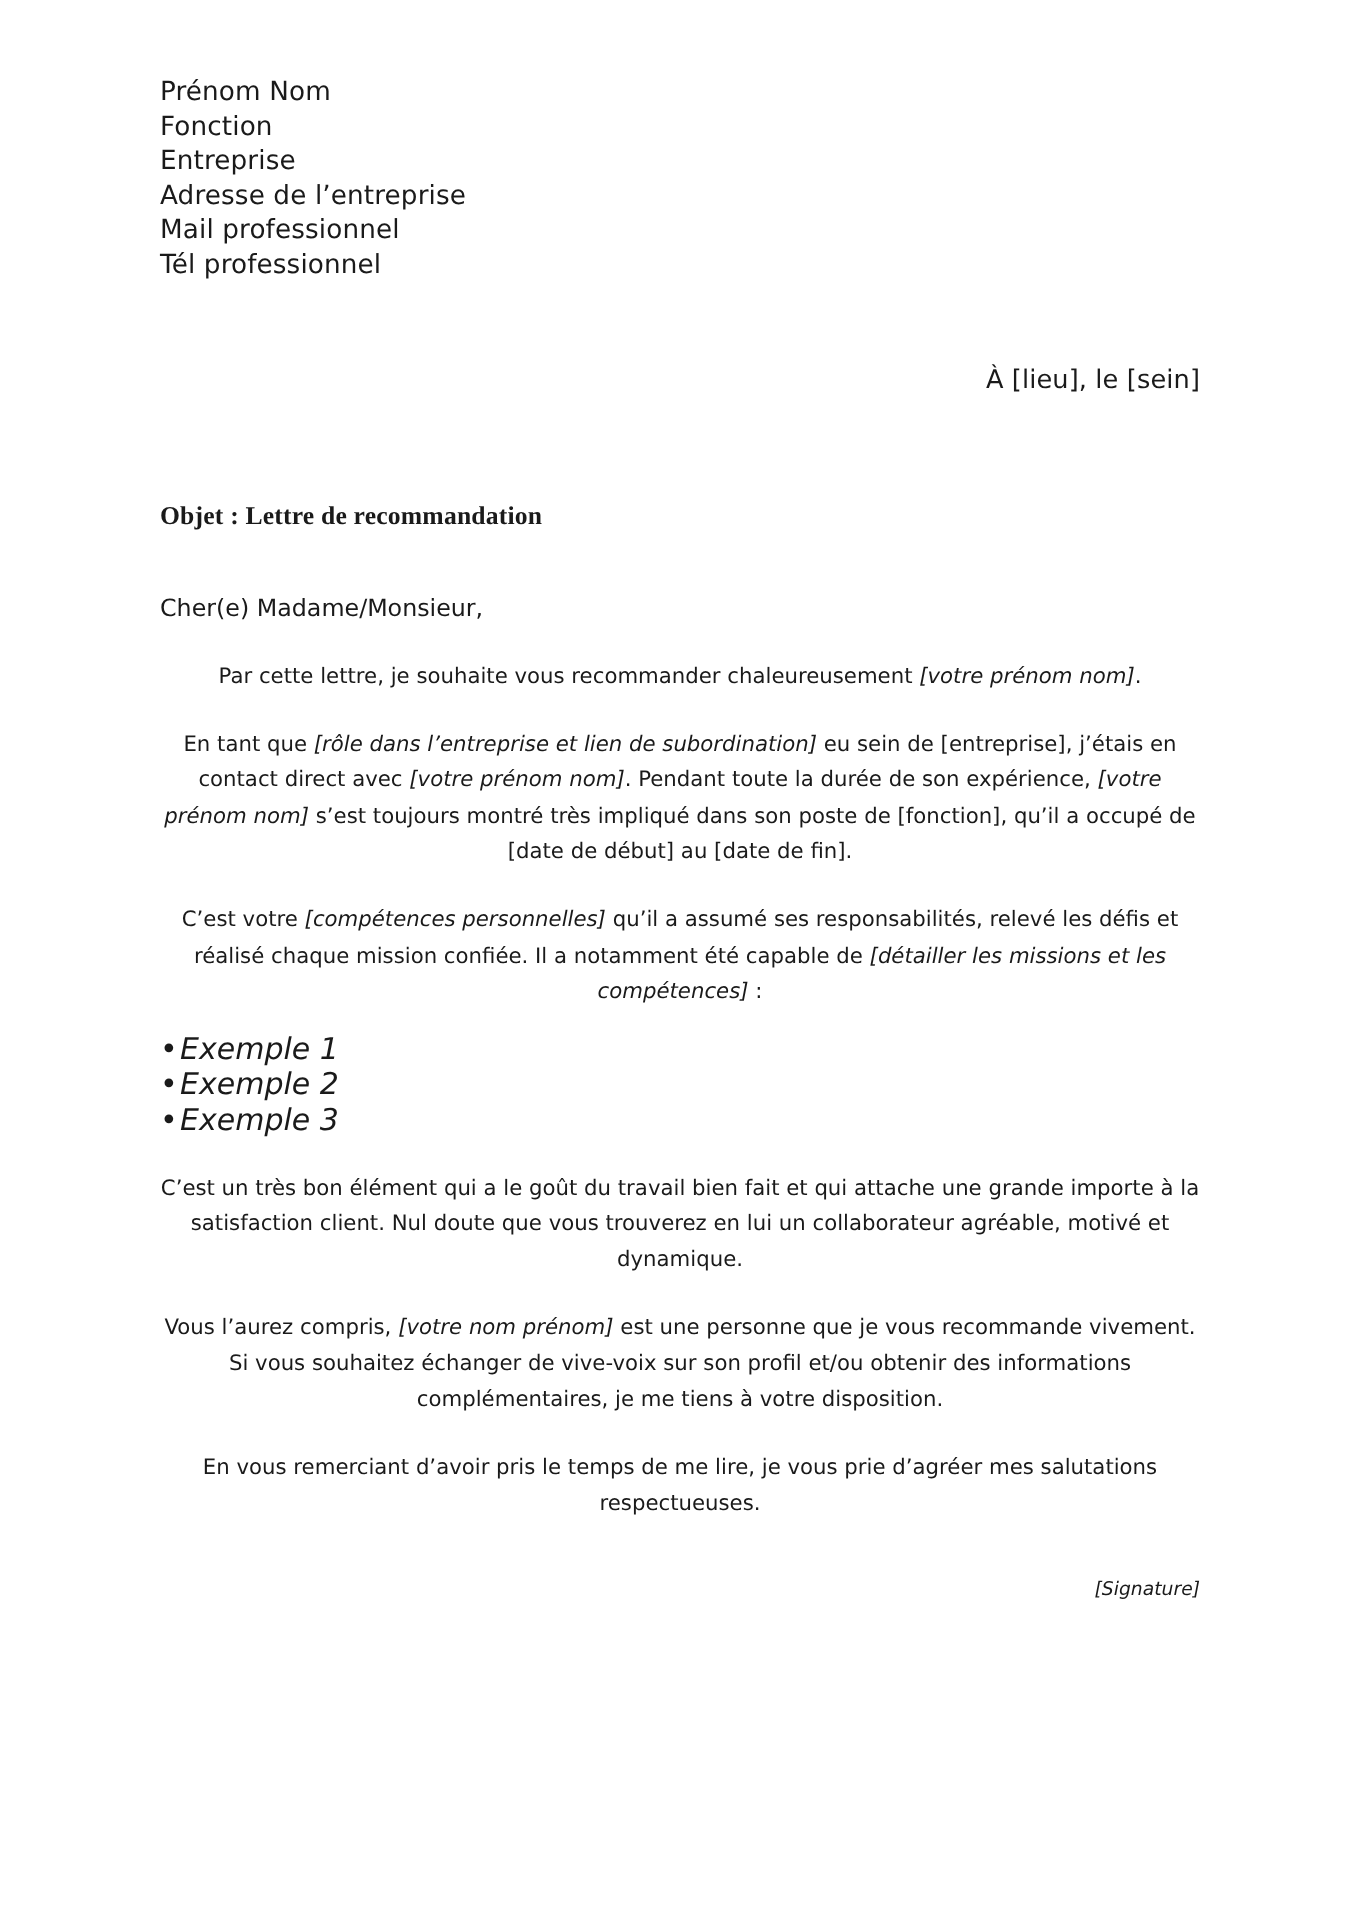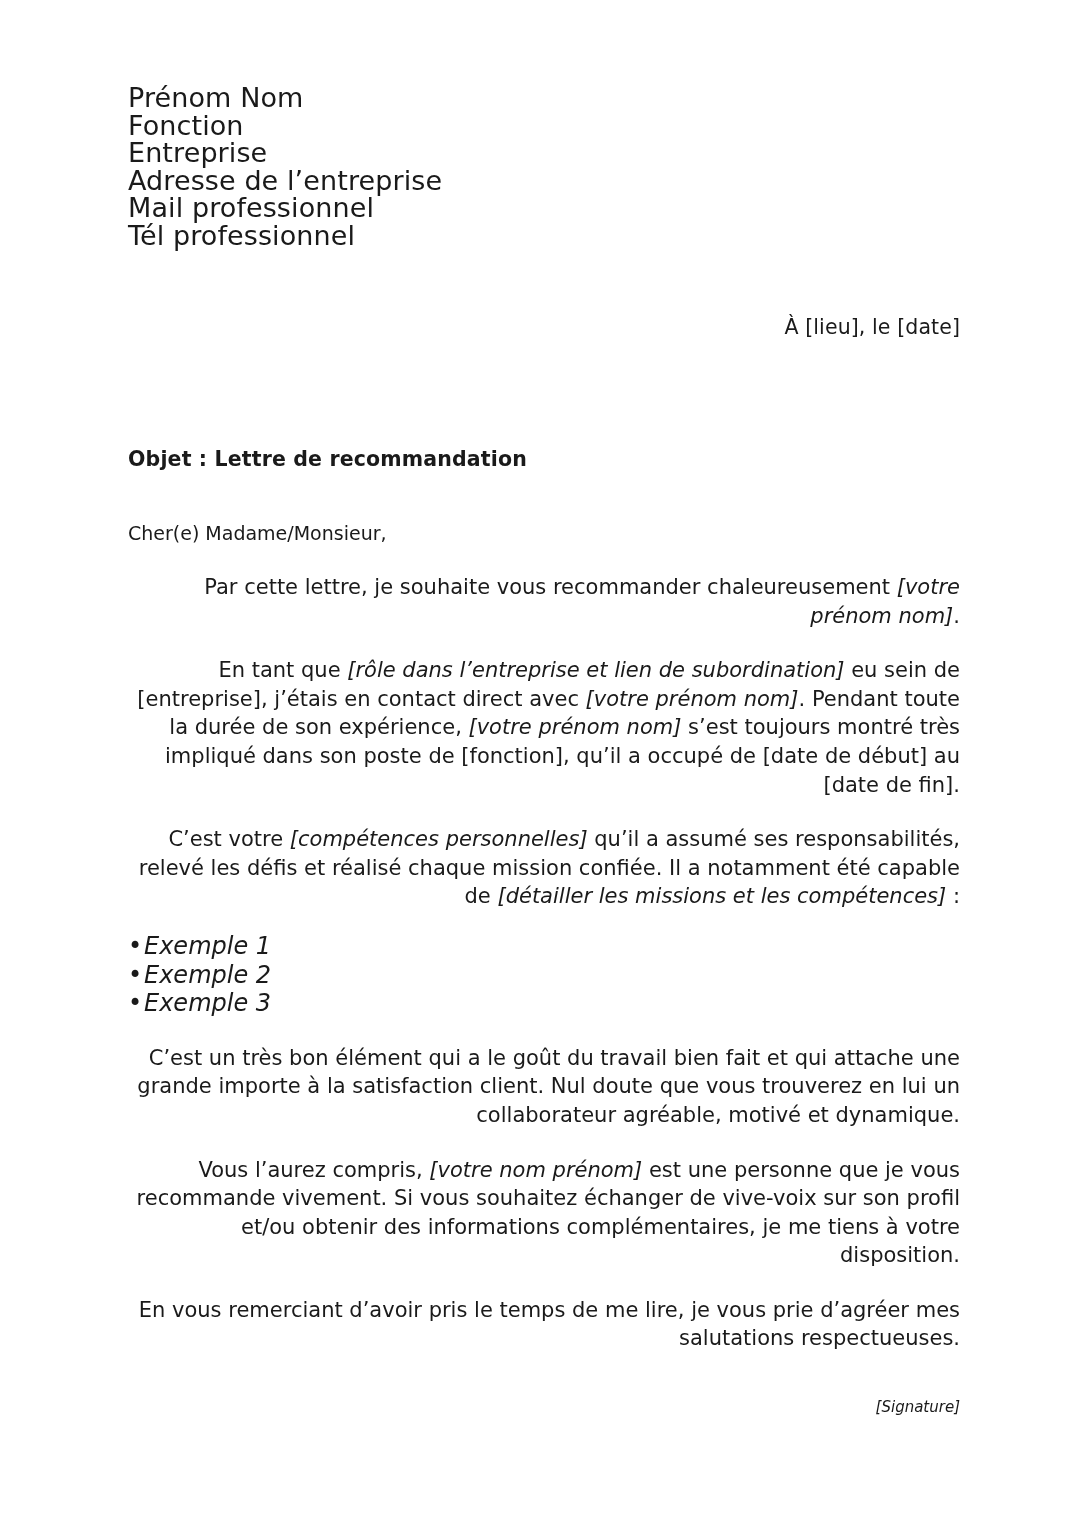--- a/index.html
+++ b/index.html
@@ -27,60 +27,61 @@
 
   .sheet {
     position: absolute;
     left: 128px;
     top: 0;
     width: 832px;
   }
 
   
   .sender-block {
-    margin-top: 84px;
-    font-size: 27px;
+    margin-top: 60px;
+    font-size: 21px;
     line-height: 27.5px;
     letter-spacing: 0.1px;
   }
 
   .sender-line {
     white-space: pre;
   }
 
   
   .place-date {
     margin-top: 64px;
     text-align: right;
     font-size: 20.5px;
     line-height: 28px;
     letter-spacing: 0.1px;
   }
 
   
   .subject {
-    margin-top: 104px;
+    margin-top: 82px;
     font-weight: bold;
     font-size: 20.5px;
     line-height: 28px;
     letter-spacing: 0.15px;
+    font-family: Liberation Serif, serif;
   }
 
   
   .salutation {
     margin-top: 46px;
     font-size: 19px;
     line-height: 28px;
   }
 
   .para {
     margin-top: 26px;
-    font-size: 21px;
+    font-size: 17px;
     line-height: 28.6px;
-    text-align: right;
+    text-align: center;
   }
 
   .ph {
     font-style: italic;
   }
 
   
   .bullets {
     list-style: none;
     margin: 0;
@@ -118,21 +119,21 @@
 
     <div class="sender-block">
         <div class="sender-line">Prénom Nom</div>
         <div class="sender-line">Fonction</div>
         <div class="sender-line">Entreprise</div>
         <div class="sender-line">Adresse de l’entreprise</div>
         <div class="sender-line">Mail professionnel</div>
         <div class="sender-line">Tél professionnel</div>
       </div>
 
-    <div class="place-date">À [lieu], le [date]</div>
+    <div class="place-date">À [lieu], le [sein]</div>
 
     <div class="subject">Objet : Lettre de recommandation</div>
 
     <div class="salutation">Cher(e) Madame/Monsieur,</div>
 
     <p class="para"><span>Par cette lettre, je souhaite vous recommander chaleureusement </span><span class="ph">[votre prénom nom]</span><span>.</span></p>
 
     <p class="para"><span>En tant que </span><span class="ph">[rôle dans l’entreprise et lien de subordination]</span><span> eu sein de [entreprise], j’étais en contact direct avec </span><span class="ph">[votre prénom nom]</span><span>. Pendant toute la durée de son expérience, </span><span class="ph">[votre prénom nom]</span><span> s’est toujours montré très impliqué dans son poste de [fonction], qu’il a occupé de [date de début] au [date de fin].</span></p>
 
     <p class="para"><span>C’est votre </span><span class="ph">[compétences personnelles]</span><span> qu’il a assumé ses responsabilités, relevé les défis et réalisé chaque mission confiée. Il a notamment été capable de </span><span class="ph">[détailler les missions et les compétences]</span><span> :</span></p>

